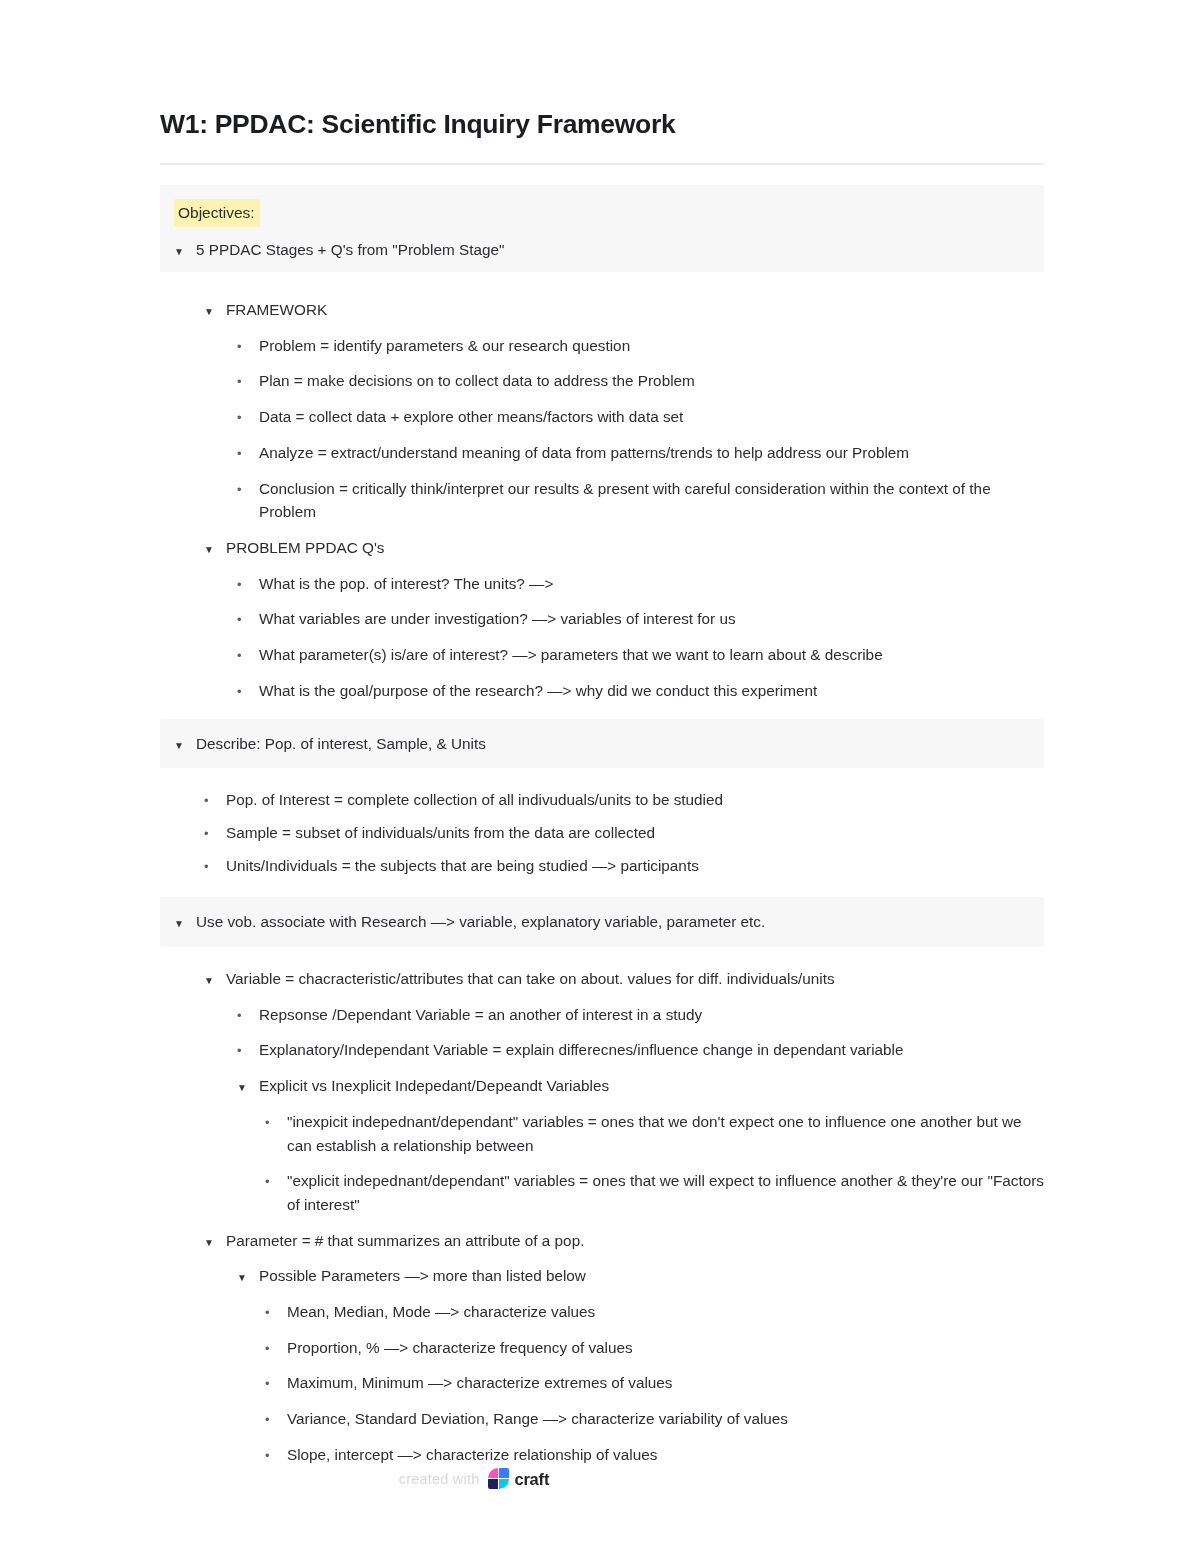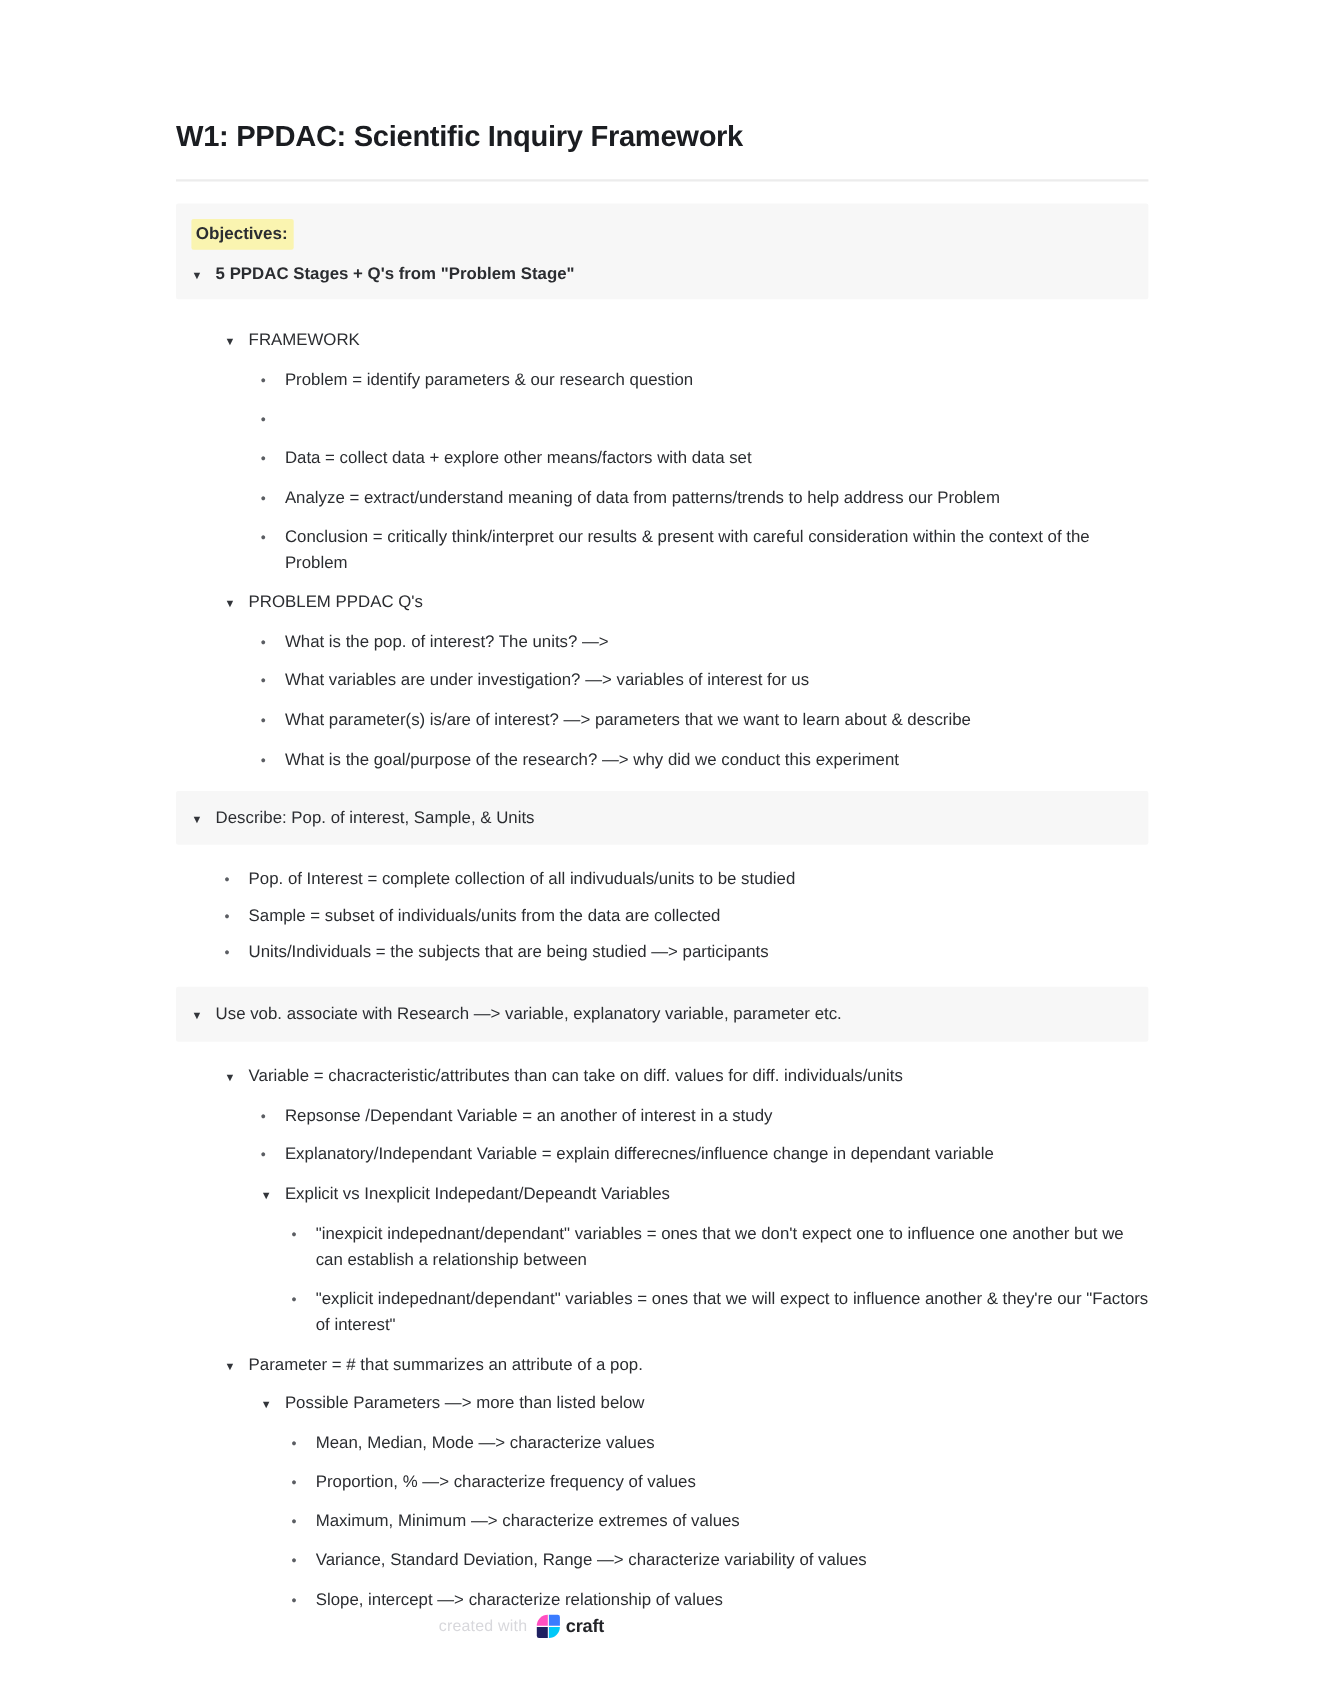--- a/index.html
+++ b/index.html
@@ -50,21 +50,21 @@
     width: 884px;
   }
 
   
   .band {
     background: #f7f7f7;
     width: 884px;
     box-sizing: border-box;
     border-radius: 2px;
   }
-  .band.first { padding: 14px 0 10px 0; font-weight: bold; }
+  .band.first { padding: 14px 0 10px 0; }
   .band.plain { padding: 13px 0 13px 0; }
 
   .hl-wrap {
     padding: 0 0 0 14px;
   }
   .highlight {
     display: inline-block;
     background: #faf4b0;
     color: #2b2d31;
     font-size: 15.5px;
@@ -191,20 +191,21 @@
       <span class="marker"><span class="tri">▼</span></span>
       <span class="txt">FRAMEWORK</span>
     </div>
 
     <div class="row lvl2 rowspace">
       <span class="marker"><span class="dot">•</span></span>
       <span class="txt">Problem = identify parameters &amp; our research question</span>
     </div>
     <div class="row lvl2 rowspace">
       <span class="marker"><span class="dot">•</span></span>
+      <span class="txt">Plan = make decisions on to collect data to address the Problem</span>
     </div>
     <div class="row lvl2 rowspace">
       <span class="marker"><span class="dot">•</span></span>
       <span class="txt">Data = collect data + explore other means/factors with data set</span>
     </div>
     <div class="row lvl2 rowspace">
       <span class="marker"><span class="dot">•</span></span>
       <span class="txt">Analyze = extract/understand meaning of data from patterns/trends to help address our Problem</span>
     </div>
     <div class="row lvl2 rowspace">
@@ -264,21 +265,21 @@
       <div class="row lvl0">
         <span class="marker"><span class="tri">▼</span></span>
         <span class="txt">Use vob. associate with Research —&gt; variable, explanatory variable, parameter etc.</span>
       </div>
     </div>
 
     <div class="gap-l"></div>
 
     <div class="row lvl1">
       <span class="marker"><span class="tri">▼</span></span>
-      <span class="txt">Variable = chacracteristic/attributes than can take on diff. values for diff. individuals/units</span>
+      <span class="txt">Variable = chacracteristic/attributes that can take on about. values for diff. individuals/units</span>
     </div>
 
     <div class="row lvl2 rowspace">
       <span class="marker"><span class="dot">•</span></span>
       <span class="txt">Repsonse /Dependant Variable = an another of interest in a study</span>
     </div>
     <div class="row lvl2 rowspace">
       <span class="marker"><span class="dot">•</span></span>
       <span class="txt">Explanatory/Independant Variable = explain differecnes/influence change in dependant variable</span>
     </div>

